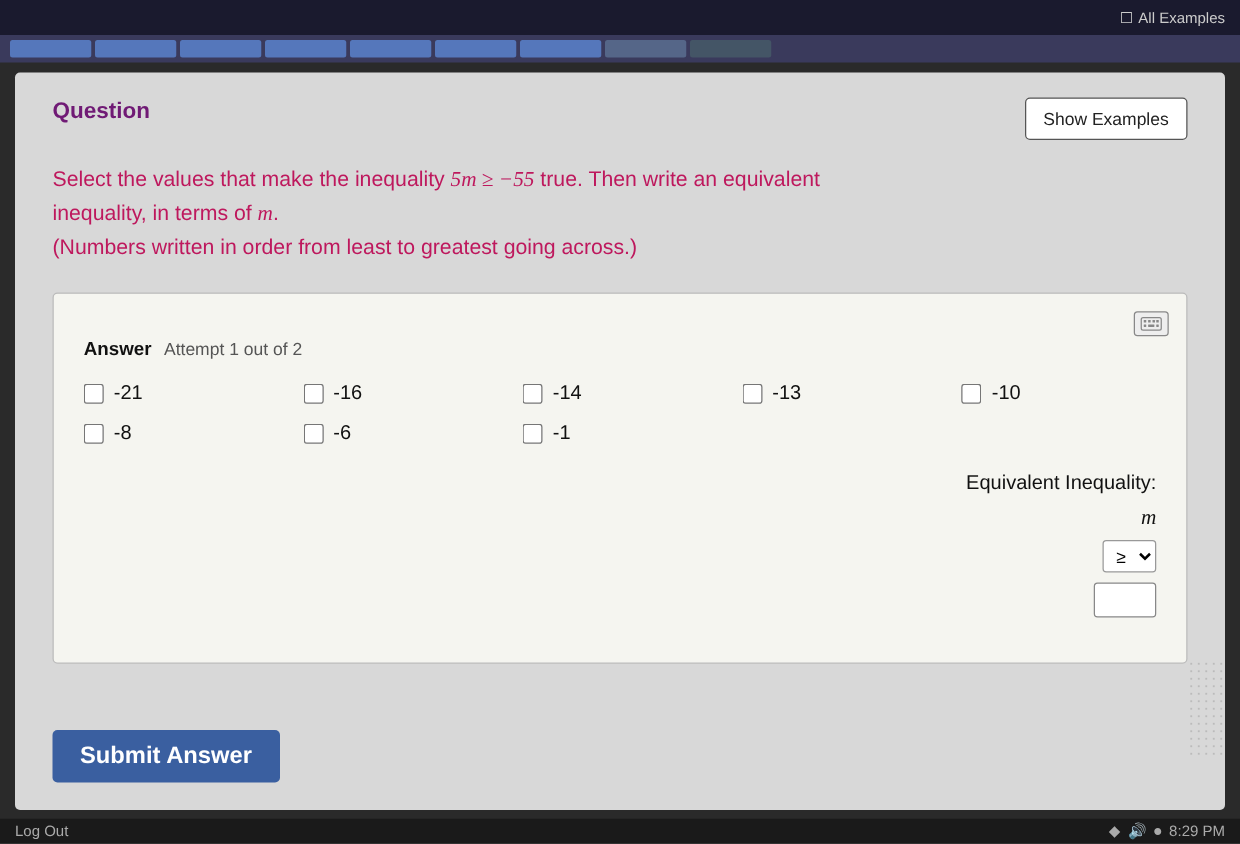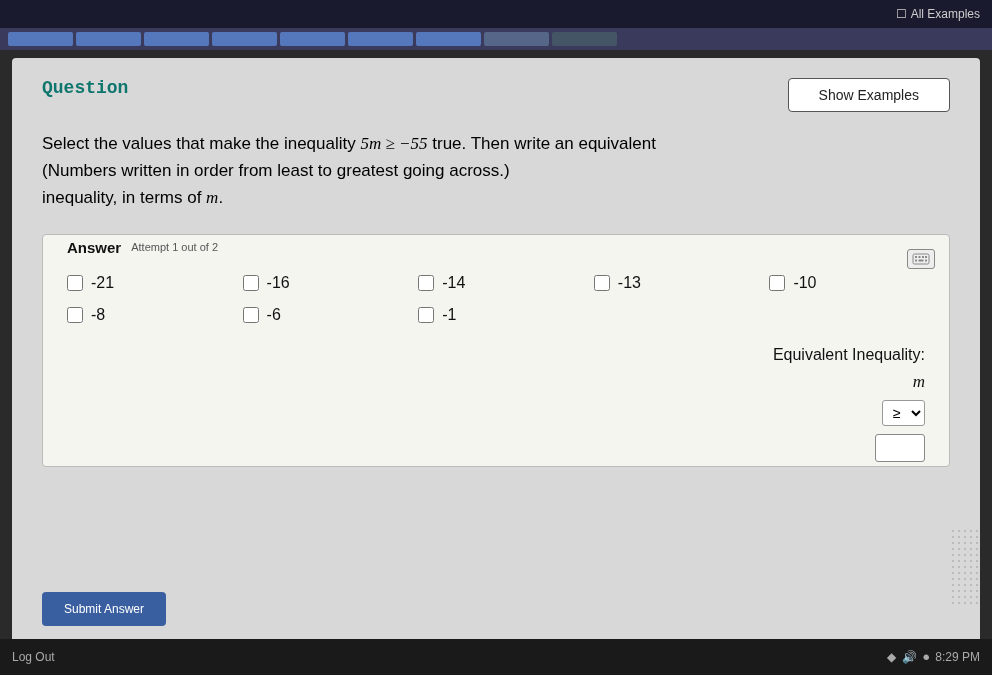--- a/index.html
+++ b/index.html
@@ -69,70 +69,70 @@
     
     .question-header {
       display: flex;
       justify-content: space-between;
       align-items: flex-start;
       margin-bottom: 18px;
     }
     .question-label {
       font-weight: bold;
       font-size: 18px;
-      color: #0f766e;
-      font-family: Liberation Mono, monospace;
+      color: #701a75;
+      font-family: Liberation Sans, sans-serif;
     }
     .show-examples-btn {
       border: 1.5px solid #555;
       background: white;
       border-radius: 4px;
-      padding: 8px 30px;
+      padding: 8px 14px;
       font-size: 14px;
       font-family: Arial, sans-serif;
       cursor: pointer;
       color: #222;
     }
 
     
     .question-text {
       font-size: 17px;
-      color: #000000;
+      color: #be185d;
       line-height: 1.6;
       margin-bottom: 22px;
       font-family: Arial, sans-serif;
     }
     .math-inline {
       font-style: italic;
       font-family: 'Times New Roman', serif;
     }
 
     
     .answer-box {
       background: #f5f5f0;
       border: 1px solid #bbb;
       border-radius: 4px;
-      padding: 4px 24px;
+      padding: 36px 24px;
       margin-bottom: 20px;
       position: relative;
     }
     .answer-header {
       display: flex;
       align-items: center;
       gap: 10px;
       margin-bottom: 18px;
       font-family: Arial, sans-serif;
     }
     .answer-label {
       font-weight: bold;
       font-size: 15px;
       color: #111;
     }
     .attempt-label {
-      font-size: 11px;
+      font-size: 14px;
       color: #555;
     }
     .keyboard-icon {
       position: absolute;
       top: 14px;
       right: 14px;
       width: 28px;
       height: 20px;
       border: 1.5px solid #888;
       border-radius: 3px;
@@ -197,36 +197,36 @@
       background: white;
     }
 
     
     .submit-btn {
       background: #3a5fa0;
       color: white;
       border: none;
       border-radius: 4px;
       padding: 10px 22px;
-      font-size: 12px;
-      font-family: Arial, sans-serif;
-      font-weight: normal;
+      font-size: 19px;
+      font-family: Arial, sans-serif;
+      font-weight: bold;
       cursor: pointer;
       position: absolute;
       bottom: 22px;
       left: 30px;
     }
 
     
     .bottom-bar {
       position: absolute;
       bottom: 0;
       left: 0;
       right: 0;
-      height: 36px;
+      height: 20px;
       background: #1a1a1a;
       display: flex;
       align-items: center;
       justify-content: space-between;
       padding: 0 12px;
     }
     .log-out-link {
       color: #aaa;
       font-size: 12px;
       font-family: Arial, sans-serif;
@@ -278,24 +278,24 @@
   <div class="question-header">
     <span class="question-label">Question</span>
     <button class="show-examples-btn">Show Examples</button>
   </div>
 
   <div class="question-text">
     <div>
       Select the values that make the inequality <span class="math-inline">5m ≥ −55</span> true. Then write an equivalent
     </div>
     <div>
+      inequality, in terms of <span class="math-inline">m</span>.
+    </div>
+    <div>
       (Numbers written in order from least to greatest going across.)
-    </div>
-    <div>
-      inequality, in terms of <span class="math-inline">m</span>.
     </div>
   </div>
 
   <div class="answer-box">
     <div class="answer-header">
       <span class="answer-label">Answer</span>
       <span class="attempt-label">Attempt 1 out of 2</span>
     </div>
 
     <div class="keyboard-icon">

